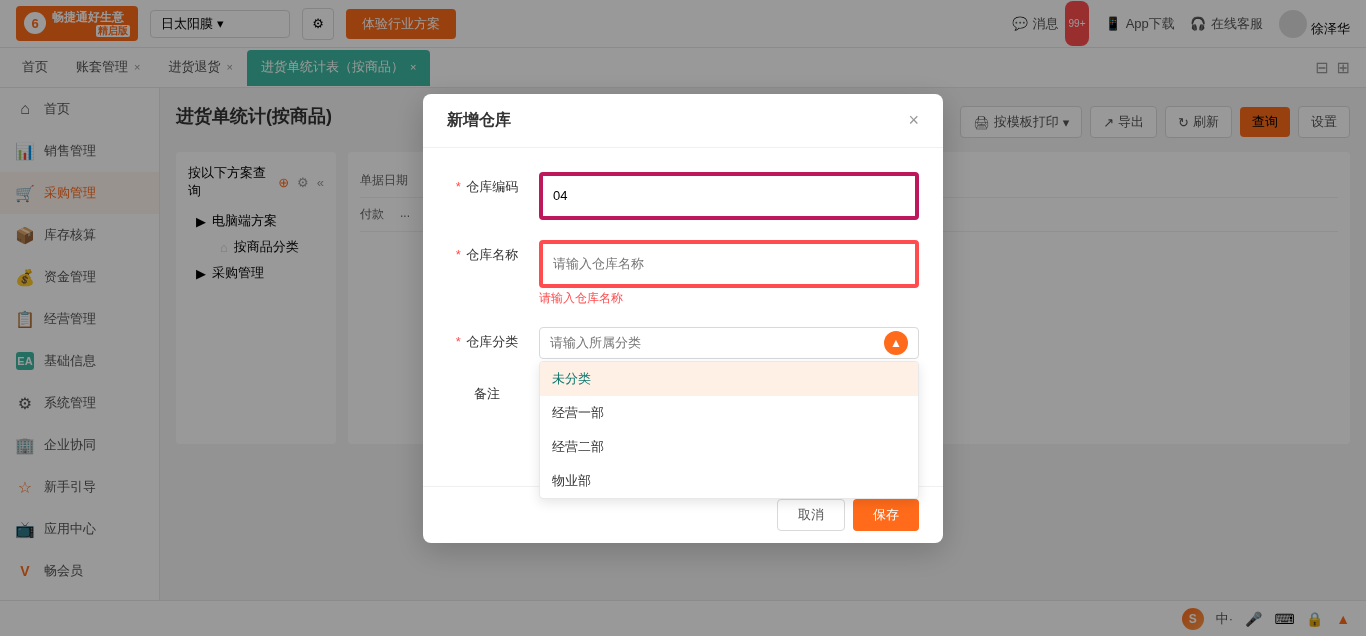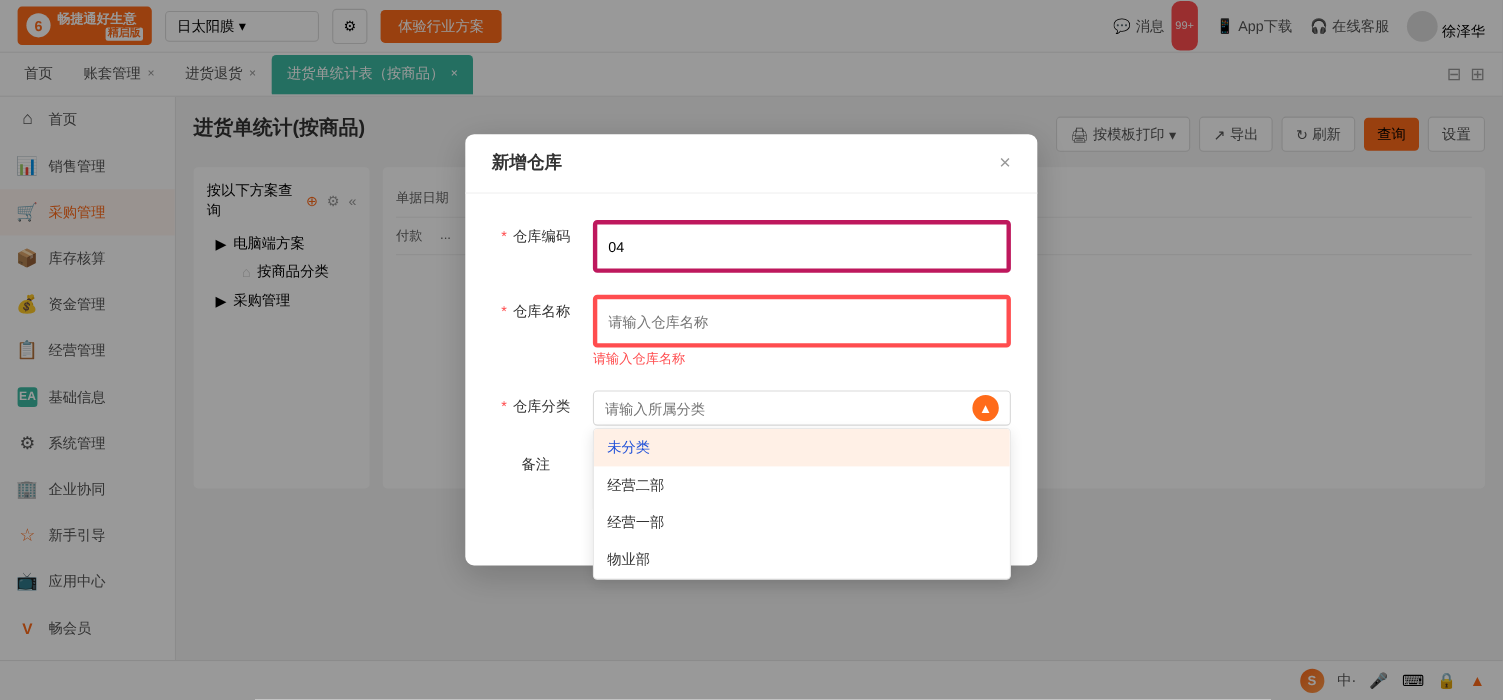--- a/index.html
+++ b/index.html
@@ -153,21 +153,21 @@
 
     .dropdown-list {
       position: absolute; top: 34px; left: 0; right: 0;
       background: #fff; border: 1px solid #e8e8e8; border-radius: 4px;
       box-shadow: 0 4px 12px rgba(0,0,0,0.1); z-index: 200;
       overflow: hidden;
     }
     .dropdown-item {
       padding: 8px 12px; cursor: pointer; font-size: 13px; color: #333;
     }
-    .dropdown-item.selected { background: #fff0e6; color: #1d4ed8; }
+    .dropdown-item.selected { background: #fff0e6; color: #0f766e; }
 
     
     .dialog-footer {
       display: flex; justify-content: flex-end; padding: 12px 24px;
       border-top: 1px solid #f0f0f0; gap: 8px;
     }
     .btn-cancel {
       padding: 6px 20px; border: 1px solid #d9d9d9; border-radius: 4px;
       background: #fff; cursor: pointer; font-size: 13px; color: #555;
     }
@@ -417,35 +417,39 @@
         </div>
         <div class="form-control-wrap dropdown-wrap">
           <div class="dropdown-input-row">
             <input type="text" placeholder="请输入所属分类" style="">
             <div class="dropdown-arrow">
               <span>▲</span>
             </div>
           </div>
           <div class="dropdown-list">
             <div class="dropdown-item selected">未分类</div>
+            <div class="dropdown-item">经营一部</div>
             <div class="dropdown-item">经营二部</div>
-            <div class="dropdown-item">经营一部</div>
             <div class="dropdown-item">物业部</div>
           </div>
         </div>
       </div>
 
       <div class="form-row">
         <div class="form-label">备注</div>
         <div class="form-control-wrap">
           <textarea class="form-textarea" style=""></textarea>
         </div>
       </div>
     </div>
 
+    <div class="dialog-footer">
+      <button class="btn-cancel">取消</button>
+      <button class="btn-save">保存</button>
+    </div>
   </div>
 </div>
 
 <div class="bottom-bar">
   <div class="s-logo">
     <div class="s-logo-circle">S</div>
   </div>
   <span style="cursor:pointer;color:#555;font-size:13px;">中·</span>
   <span style="cursor:pointer;font-size:14px;">🎤</span>
   <span style="cursor:pointer;font-size:14px;">⌨</span>

